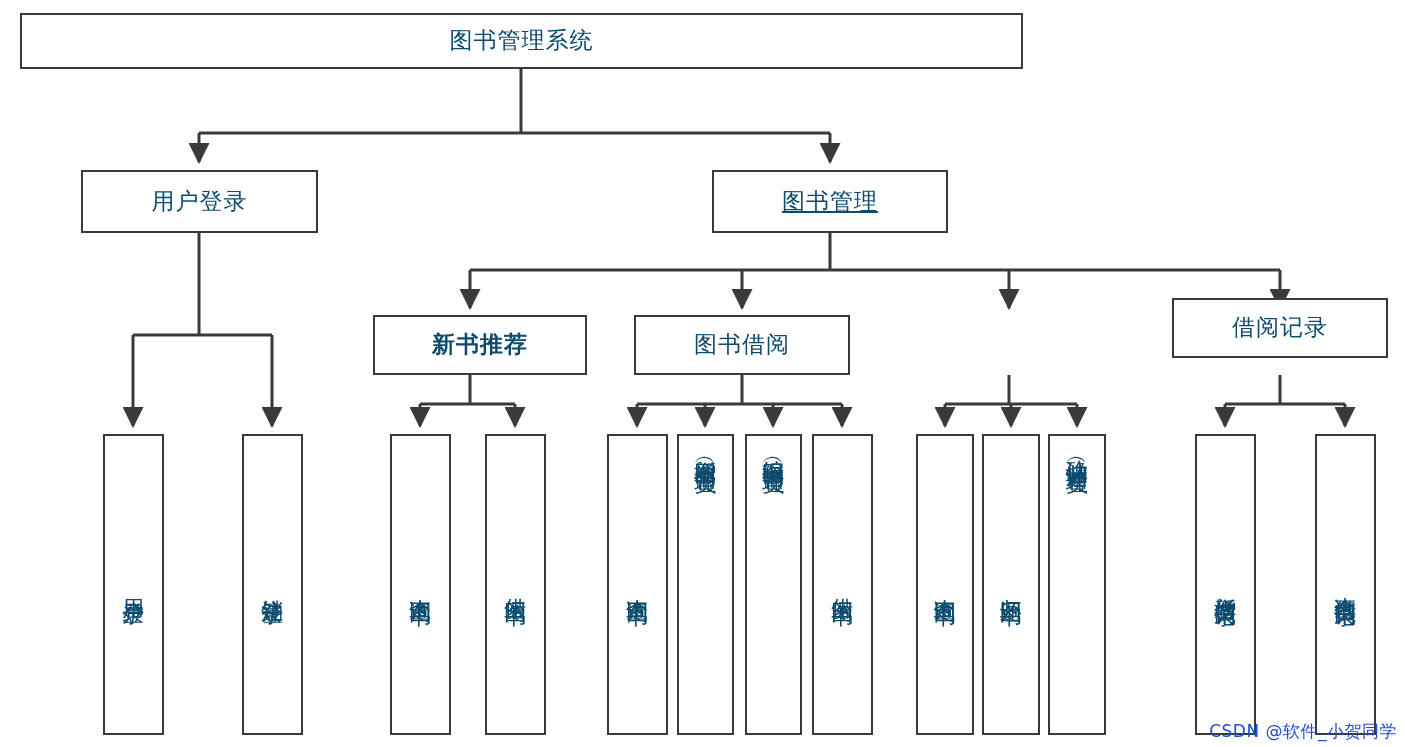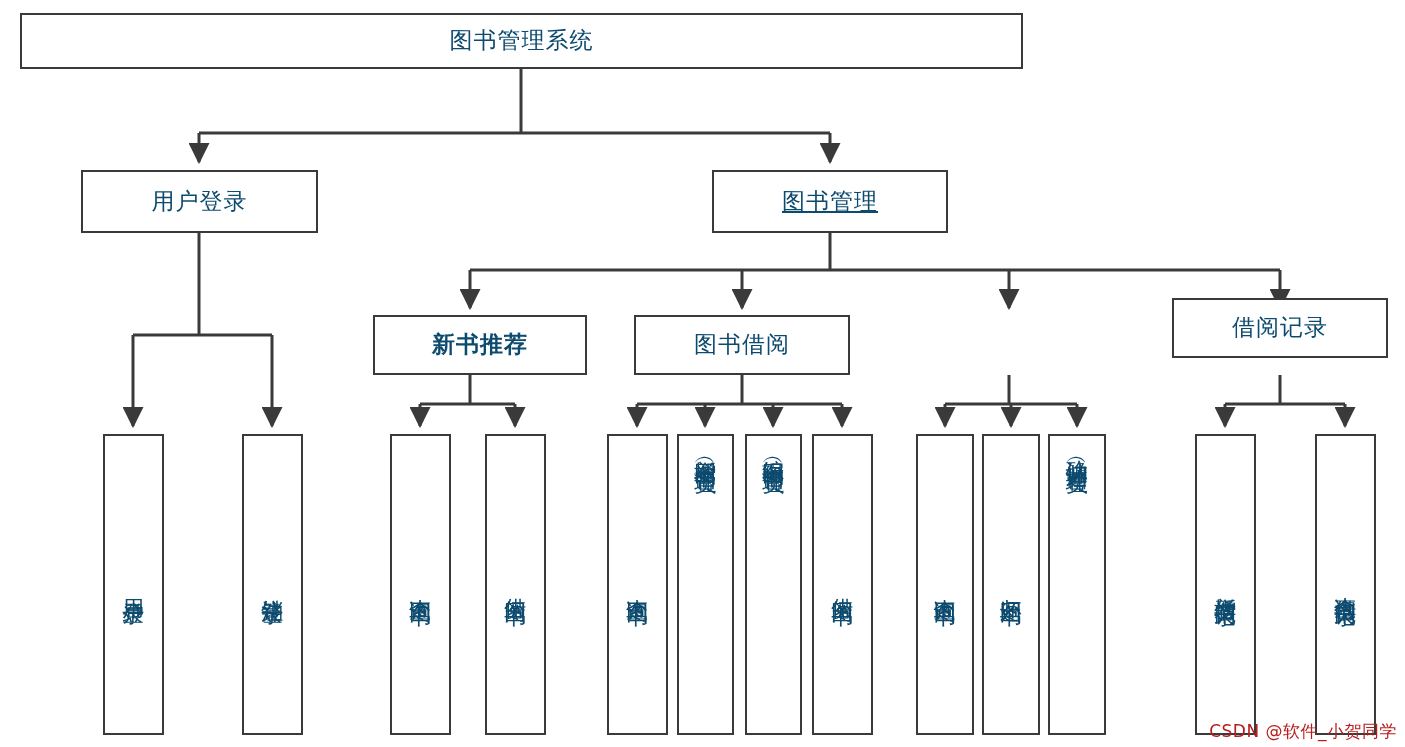--- a/index.html
+++ b/index.html
@@ -59,21 +59,21 @@
     white-space: nowrap;
   }
   .node.vert .node-title {
     white-space: normal;
   }
   #watermark {
     position: absolute;
     right: 8px;
     bottom: 4px;
     font-size: 17px;
-    color: #b91c1c;
+    color: #1d4ed8;
     letter-spacing: 0.5px;
     white-space: nowrap;
     user-select: none;
   }
 </style>
 </head>
 <body>
 
 <div id="diagram-root">
 

